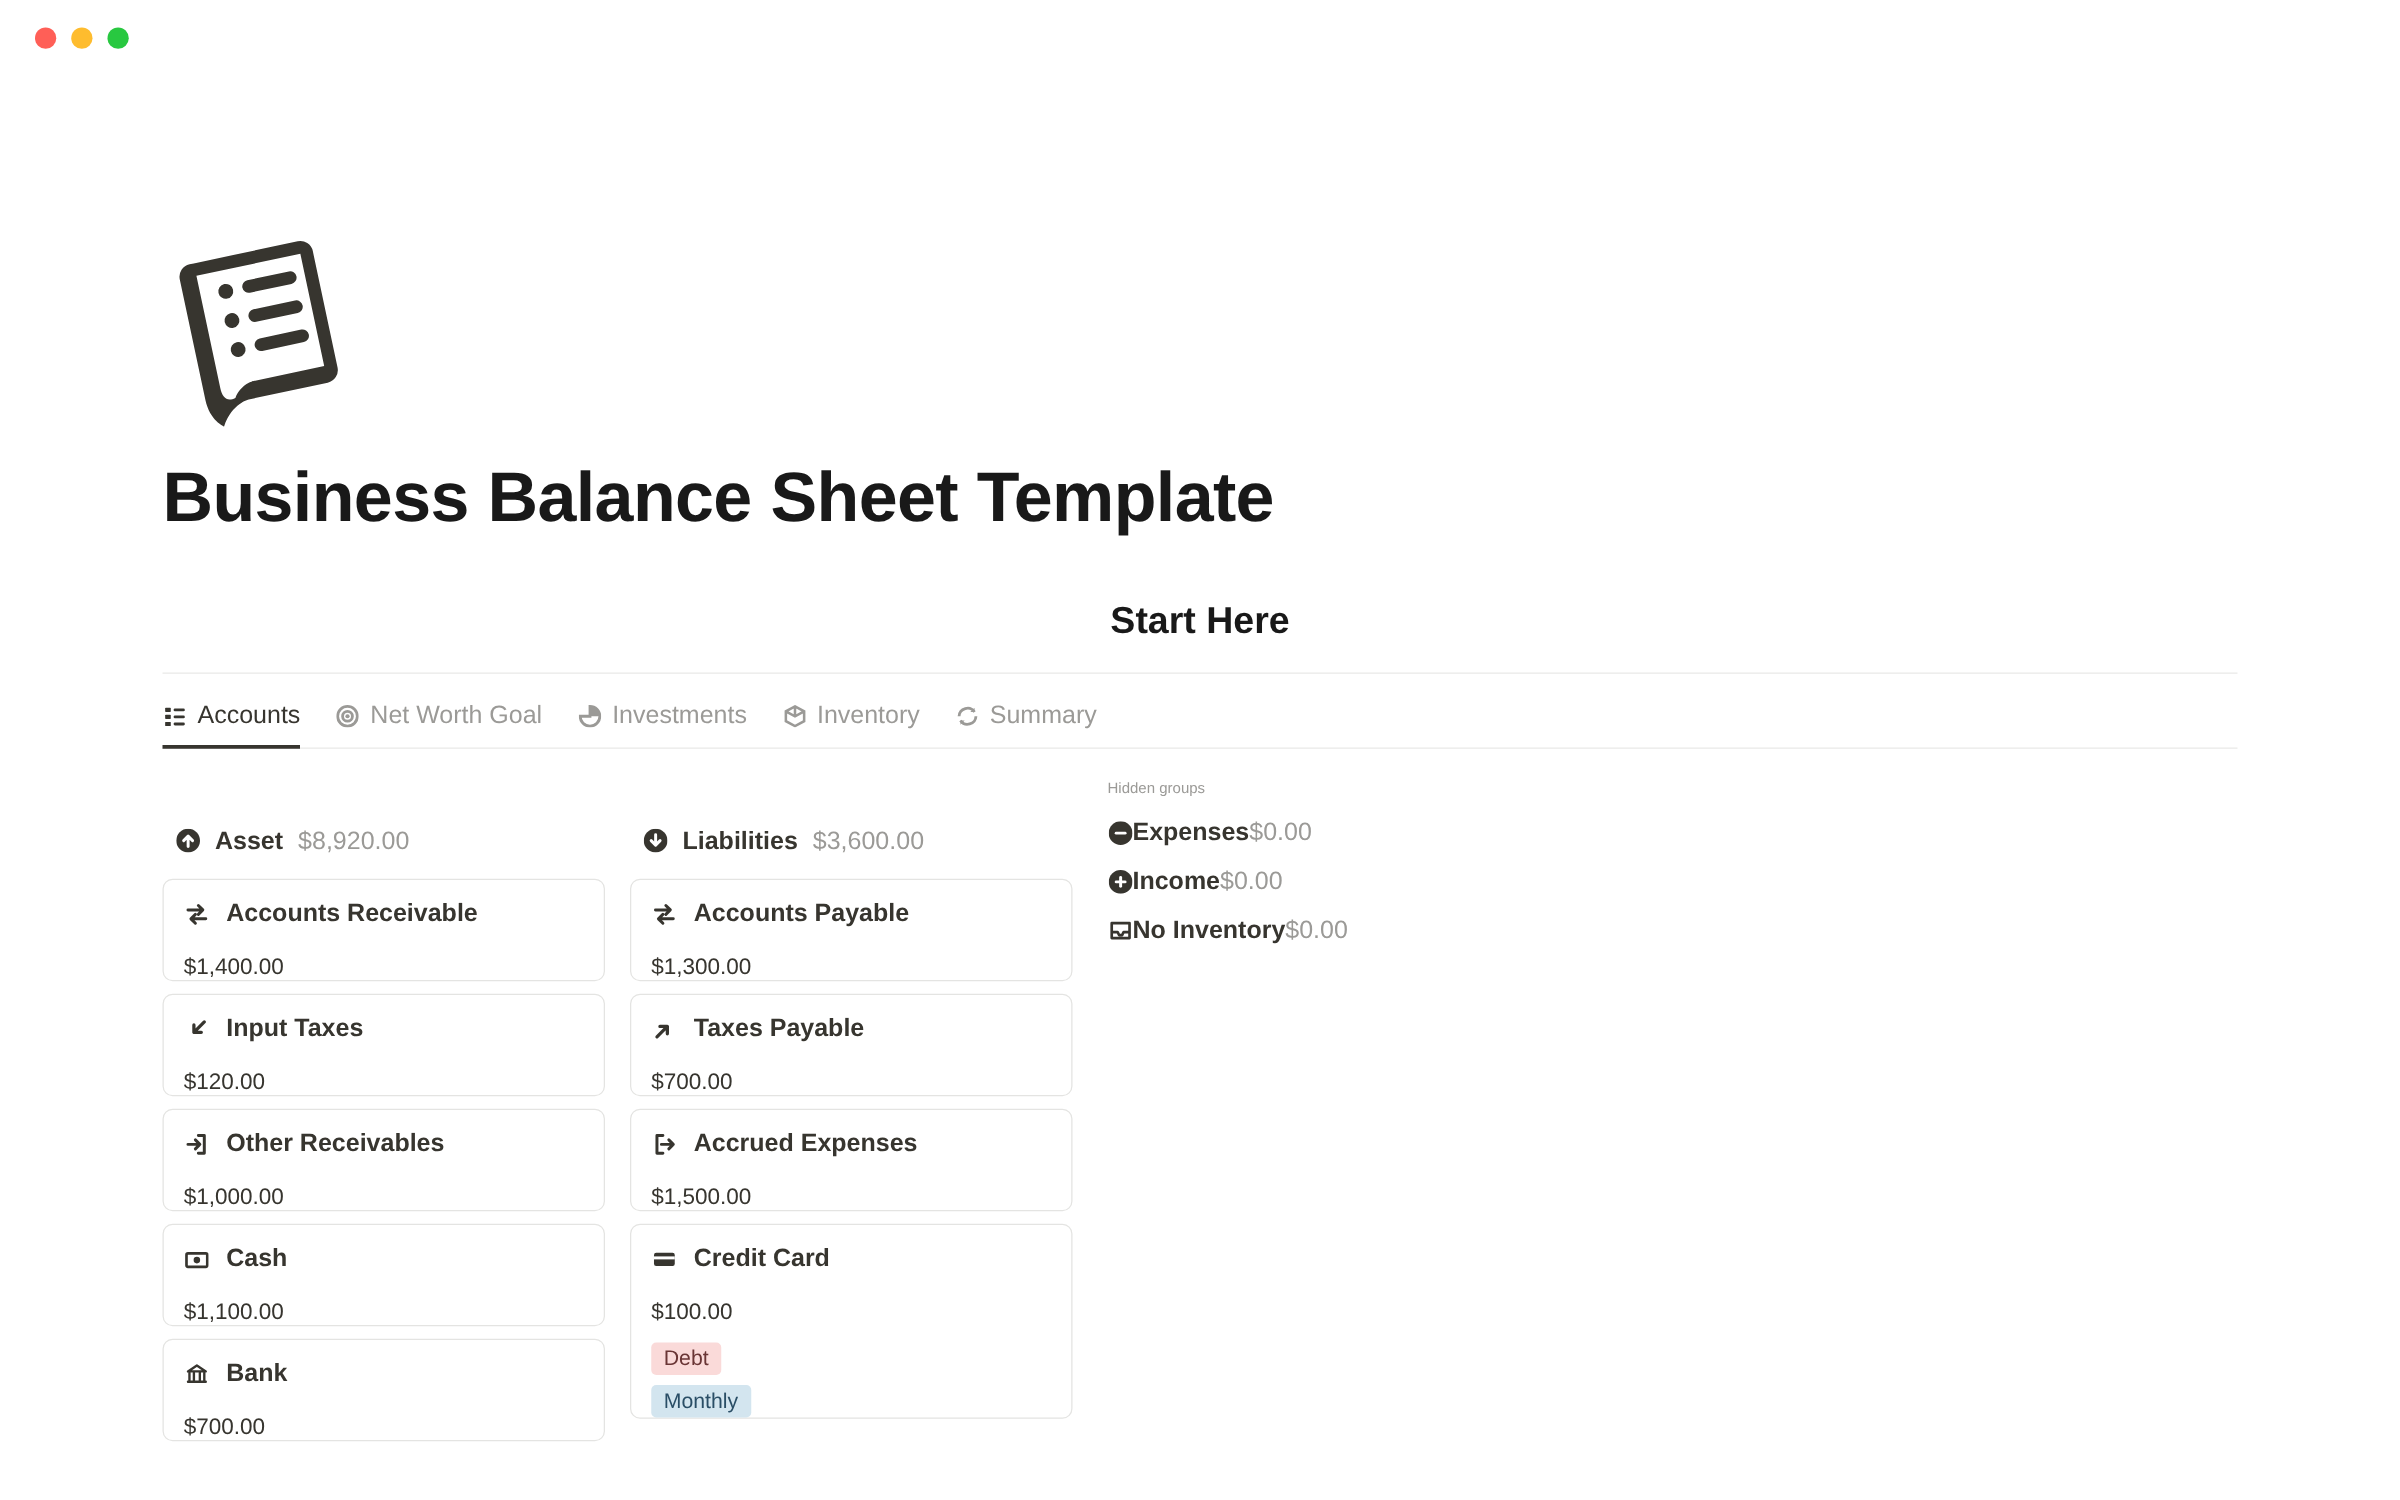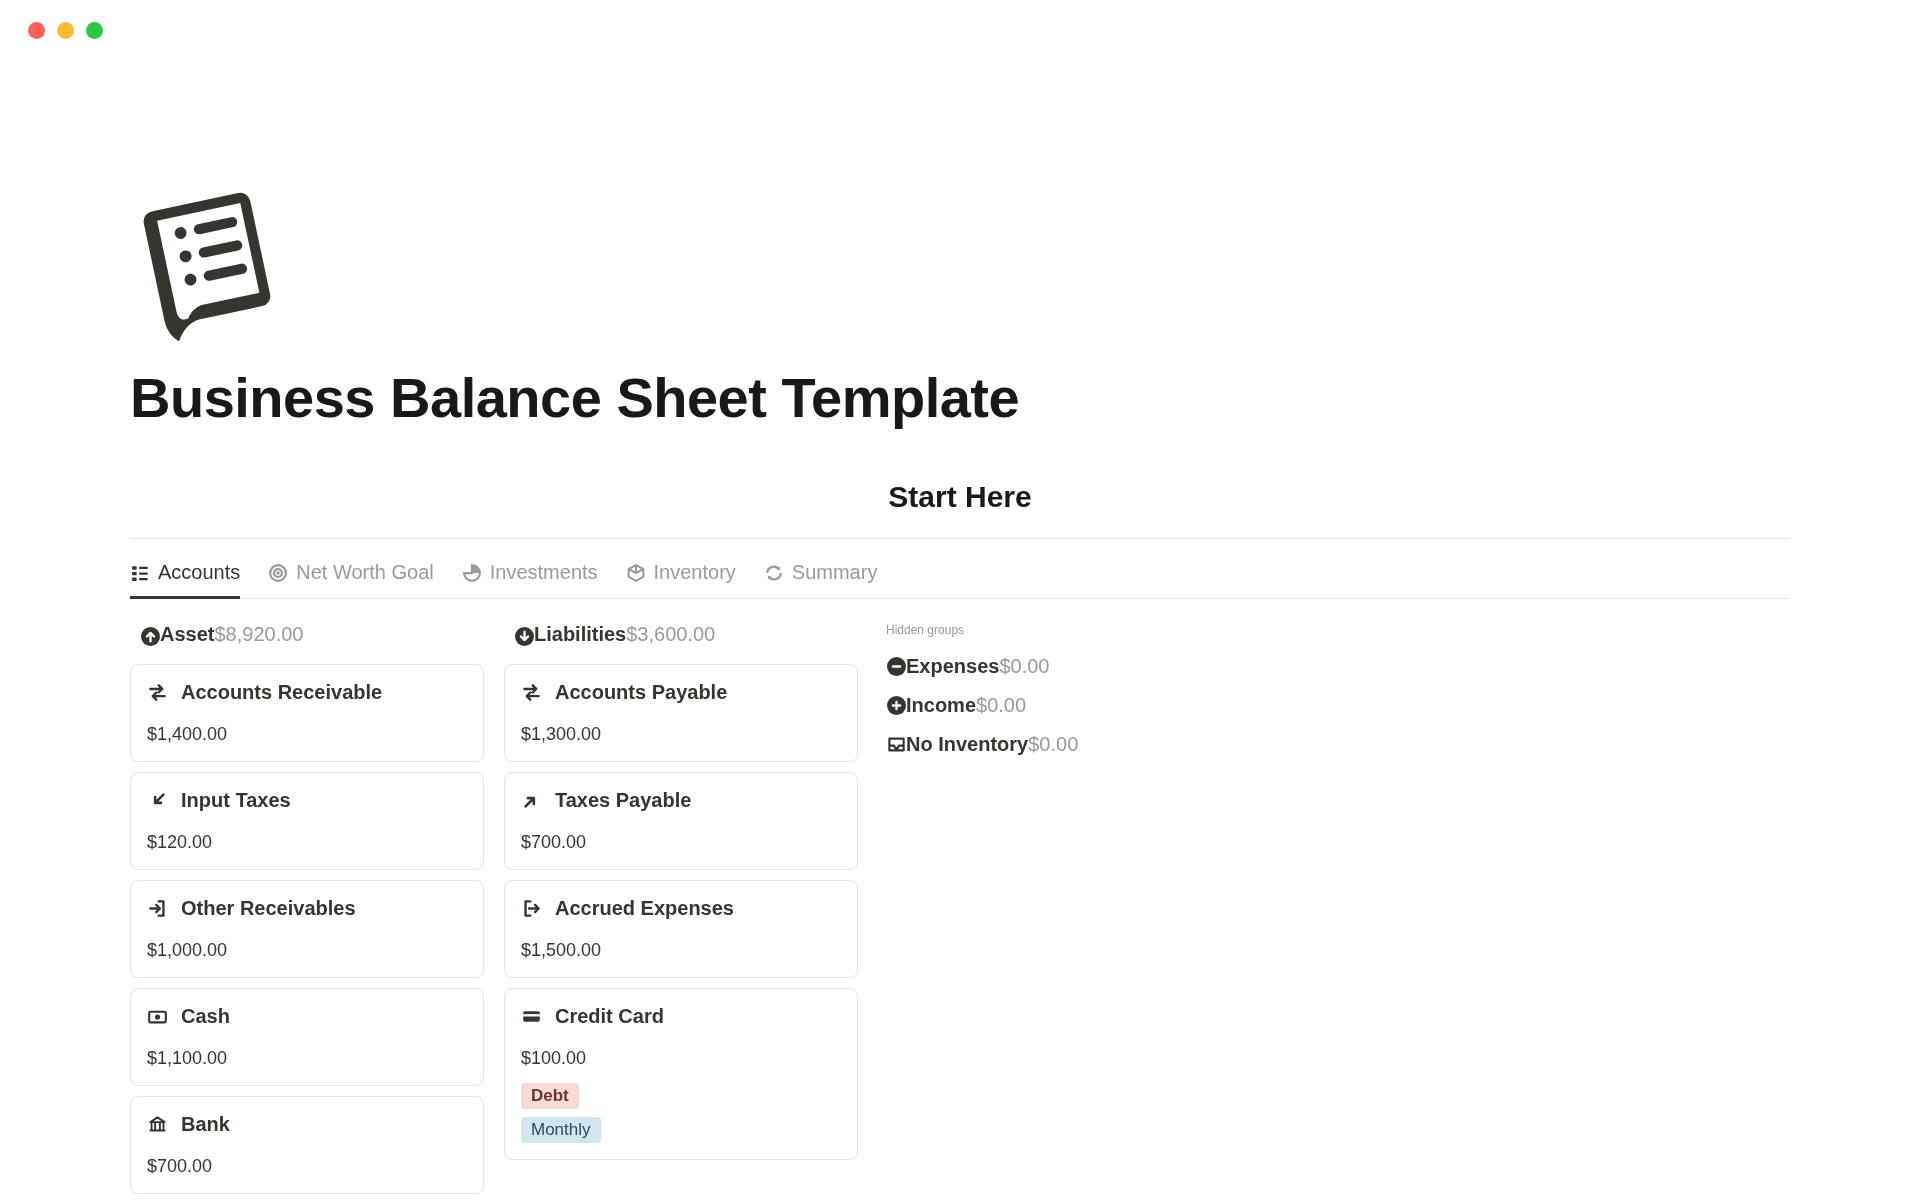--- a/index.html
+++ b/index.html
@@ -94,43 +94,45 @@
   .board {
     display: flex;
     gap: 20px;
     padding-top: 18px;
   }
   .column {
     width: 354px;
   }
   .column-header {
     display: flex;
-    align-items: flex-end;
+    align-items: flex-start;
+    gap: 12px;
     padding: 6px 4px 18px 10px;
     font-size: 20px;
+    margin-top: 39px;
   }
   .column-header .col-title {
     font-weight: 600;
     color: #37352f;
   }
   .column-header .col-total {
     color: #9b9a97;
   }
   .col-icon {
     width: 20px;
     height: 20px;
     display: flex;
     align-items: center;
     justify-content: center;
   }
   .col-icon svg { width: 19px; height: 19px; fill: #37352f; }
   .card {
     border: 1.5px solid #e4e4e2;
     border-radius: 8px;
-    padding: 16px 16px 16px 16px;
+    padding: 16px 16px 0 16px;
     margin-bottom: 10px;
     background: #fff;
   }
   .card-title-row {
     display: flex;
     align-items: center;
     gap: 14px;
     margin-bottom: 20px;
   }
   .card-icon {
@@ -156,21 +158,21 @@
     flex-direction: column;
     align-items: flex-start;
     gap: 8px;
     margin-top: 14px;
   }
   .tag {
     font-size: 17px;
     padding: 3px 10px;
     border-radius: 4px;
   }
-  .tag-red { background: #fadad9; color: #6a3535; font-weight: bold; }
+  .tag-red { background: #fadad9; color: #6a3535; }
   .tag-blue { background: #d3e5ef; color: #2a4e66; }
   .hidden-groups {
     padding-left: 8px;
   }
   .hidden-title {
     font-size: 12px;
     color: #9b9a97;
     margin-bottom: 18px;
     padding-top: 6px;
   }

